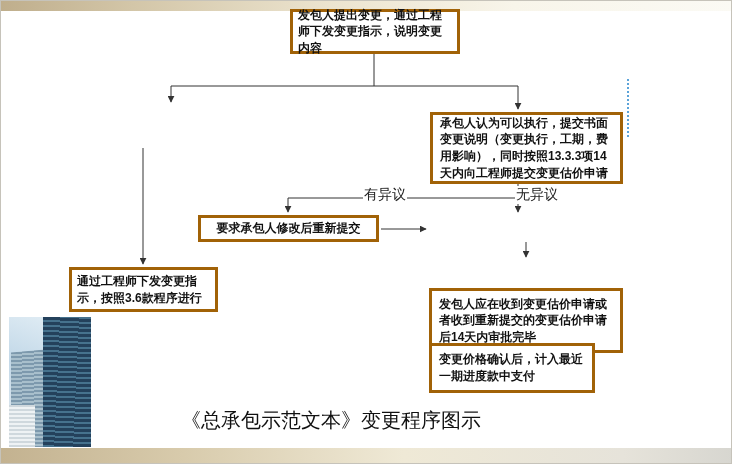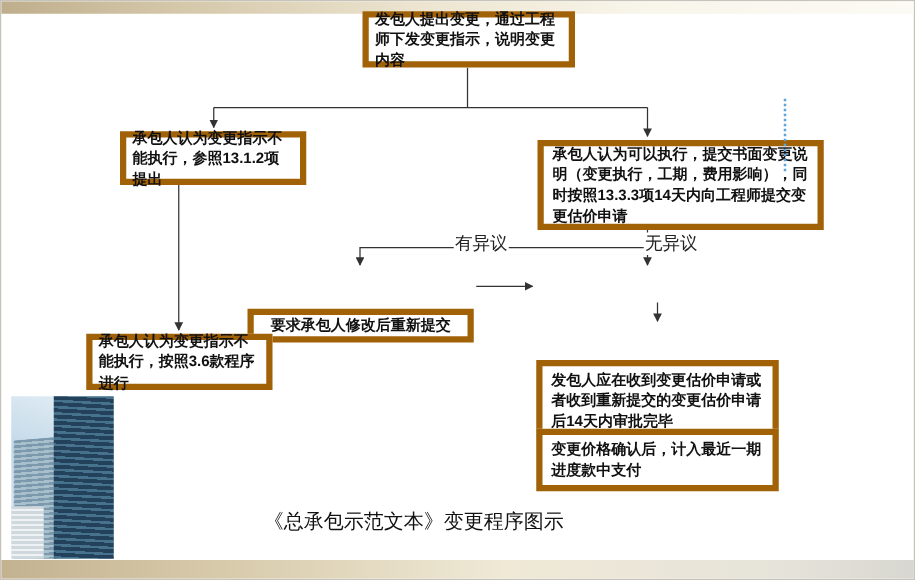--- a/index.html
+++ b/index.html
@@ -7,30 +7,30 @@
   body { font-family:"Liberation Sans", sans-serif; }
   .slide { position:relative; width:732px; height:464px; background:#ffffff; overflow:hidden; border:1px solid #c6c3ba; }
 
   .bar-top { position:absolute; left:0; top:0; width:732px; height:10px;
     background:linear-gradient(90deg,#bfae8c 0%,#d3c6a8 18%,#ece4cf 45%,#f8f5ea 70%,#fbfaf4 100%); }
   .bar-bottom { position:absolute; left:0; bottom:0; width:732px; height:15px;
     background:linear-gradient(90deg,#c3b290 0%,#d8cbac 25%,#efe9d6 55%,#e6e3da 85%,#d7d6d0 100%); }
 
   .connectors { position:absolute; left:0; top:0; }
 
-  .fc-box { position:absolute; background:#fff; border:5px solid #a16207; color:#111;
+  .fc-box { position:absolute; background:#fff; border:3px solid #a16207; color:#111;
     font-size:12px; font-weight:bold; line-height:1.38; display:flex; align-items:center;
     padding:2px 5px; }
   .pad7 { padding:2px 7px; }
   .center-text { justify-content:center; text-align:center; }
 
   .edge-label { position:absolute; font-size:14px; color:#222; background:#fff; padding:0 1px; }
 
   .caption { position:absolute; left:100px; top:406px; width:460px; text-align:center;
-    font-family:"Liberation Serif", serif; font-size:16px; color:#111; }
+    font-family:"Liberation Serif", serif; font-size:20px; color:#111; }
 
   .dotted-line { position:absolute; left:626px; top:78px; height:58px; width:0;
     border-left:2px dotted #5ba3d9; }
 
   .photo { position:absolute; left:8px; top:316px; width:82px; height:130px; overflow:hidden;
     background:linear-gradient(200deg,#e7f1f7 0%,#c2d8e8 45%,#e8eef2 100%); }
   .tower-a { position:absolute; right:-8px; top:-12px; width:56px; height:156px;
     background:repeating-linear-gradient(176deg,#24415c 0 3px,#46728e 3px 5px);
     transform:skewY(7deg); }
   .tower-b { position:absolute; left:2px; top:34px; width:34px; height:108px;
@@ -62,32 +62,31 @@
       <path d="M517 183 L517 211" marker-end="url(#arrow)"></path>
       <path d="M517 197 L287 197 L287 211" marker-end="url(#arrow)"></path>
       <path d="M380 228 L425 228" marker-end="url(#arrow)"></path>
       <path d="M525 241 L525 256" marker-end="url(#arrow)"></path>
       <path d="M525 324 L525 339" marker-end="url(#arrow)"></path>
     </g>
   </svg>
 
   <div class="fc-box" style="left:289px; top:8px; width:170px; height:45px;">发包人提出变更，通过工程师下发变更指示，说明变更内容</div>
 
-  <div class="fc-box" style="left:95px; top:104px; width:149px; height:43px;">承包人认为变更指示不能执行，参照13.1.2项提出</div>
 
-  <div class="fc-box pad7" style="left:429px; top:111px; width:229px; height:72px;">承包人认为可以执行，提交书面变更说明（变更执行，工期，费用影响），同时按照13.3.3项14天内向工程师提交变更估价申请</div>
+  <div class="fc-box pad7" style="left:429px; top:111px; width:193px; height:72px;">承包人认为可以执行，提交书面变更说明（变更执行，工期，费用影响），同时按照13.3.3项14天内向工程师提交变更估价申请</div>
 
-  <div class="fc-box center-text" style="left:197px; top:214px; width:181px; height:27px;margin-top:32px;">要求承包人修改后重新提交</div>
+  <div class="fc-box center-text" style="left:197px; top:214px; width:181px; height:27px;">要求承包人修改后重新提交</div>
 
 
-  <div class="fc-box" style="left:68px; top:266px; width:149px; height:45px;">承包人认为变更指示不能执行，按照3.6款程序进行</div>
+  <div class="fc-box" style="left:68px; top:266px; width:149px; height:45px;">通过工程师下发变更指示，按照3.6款程序进行</div>
 
   <div class="fc-box pad7" style="left:428px; top:259px; width:194px; height:65px;margin-top:28px;">发包人应在收到变更估价申请或者收到重新提交的变更估价申请后14天内审批完毕</div>
 
-  <div class="fc-box pad7" style="left:428px; top:342px; width:194px; height:50px;">变更价格确认后，计入最近一期进度款中支付</div>
+  <div class="fc-box pad7" style="left:428px; top:342px; width:166px; height:50px;">变更价格确认后，计入最近一期进度款中支付</div>
 
   <div class="edge-label" style="left:362px; top:185px;">有异议</div>
 
   <div class="edge-label" style="left:514px; top:185px;">无异议</div>
 
   <div class="caption">《总承包示范文本》变更程序图示</div>
 
   <div class="dotted-line"></div>
 
   <div class="photo">

